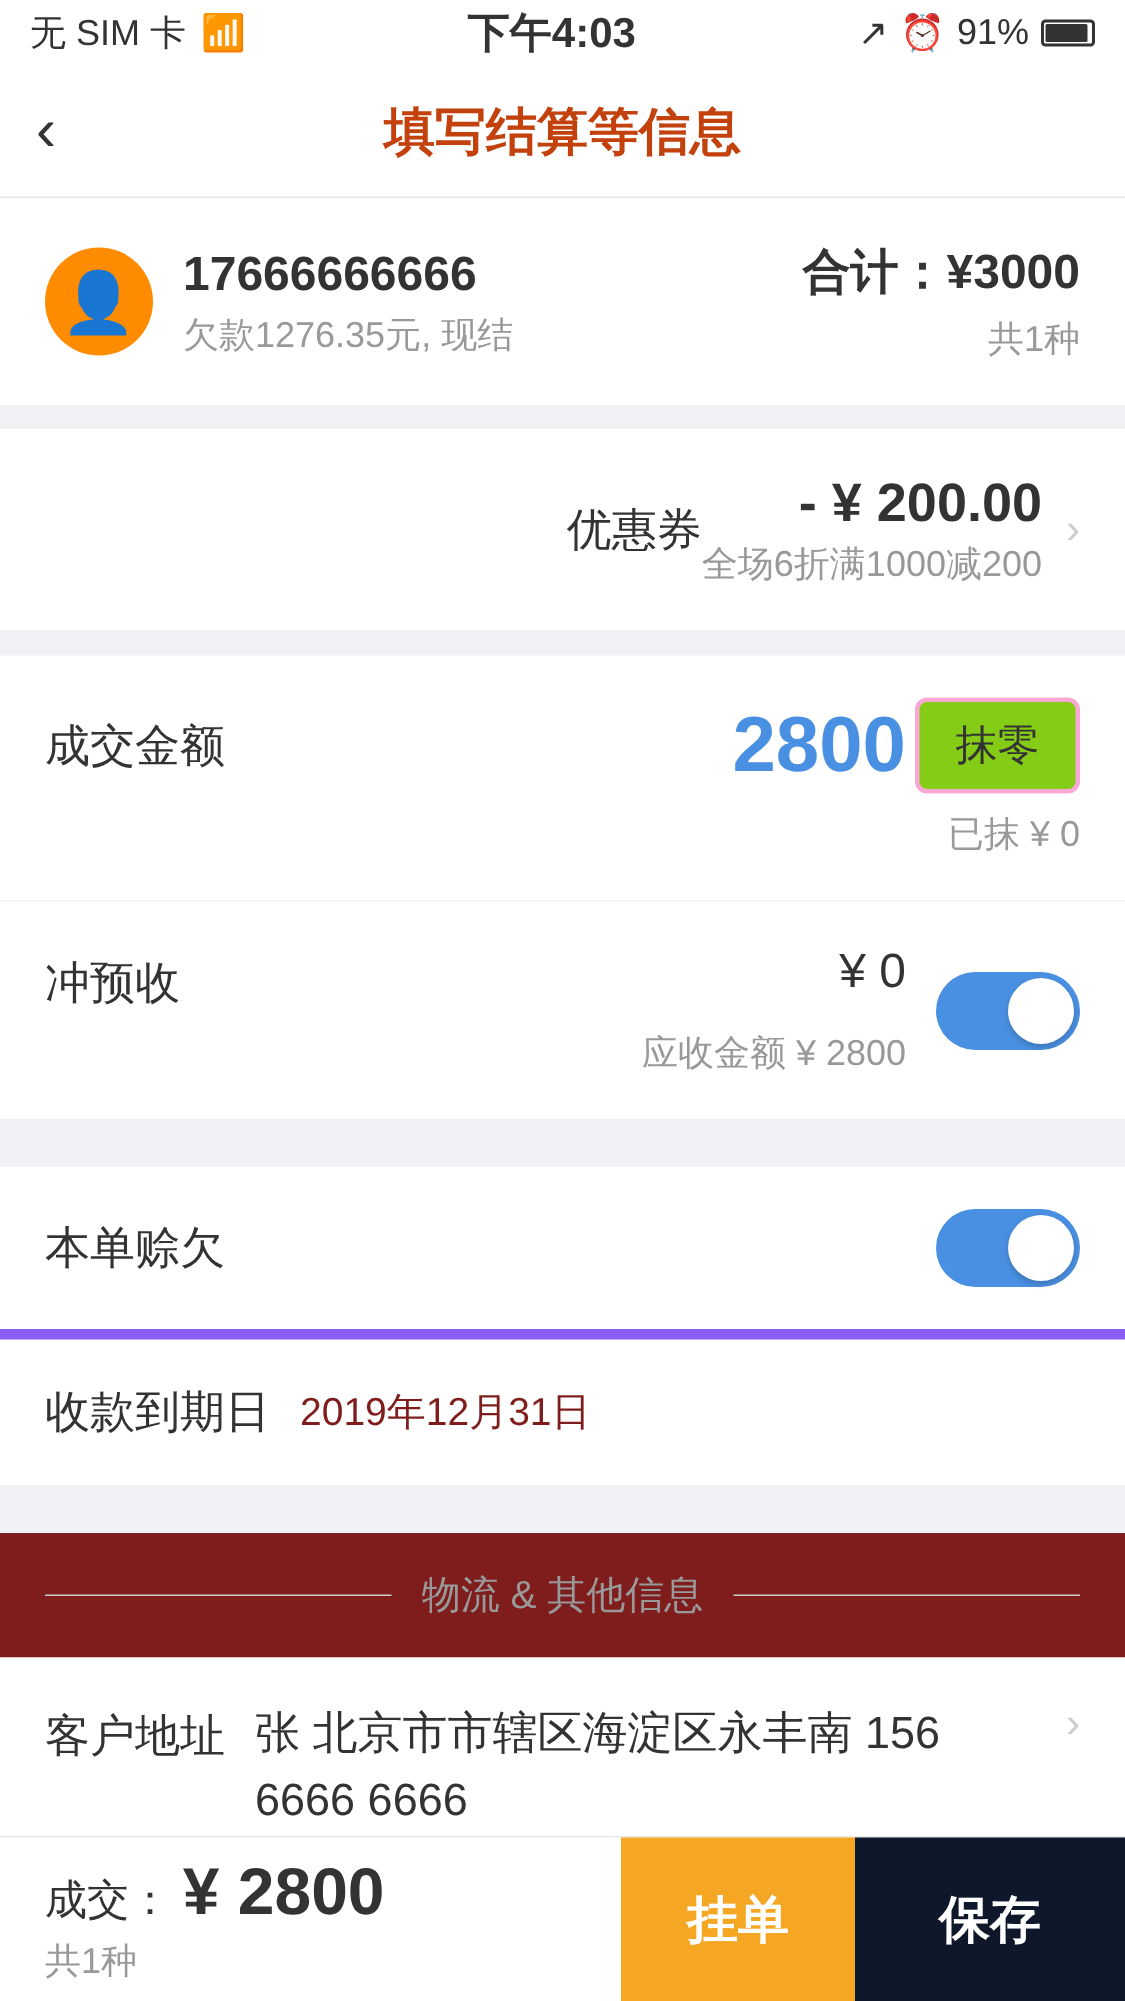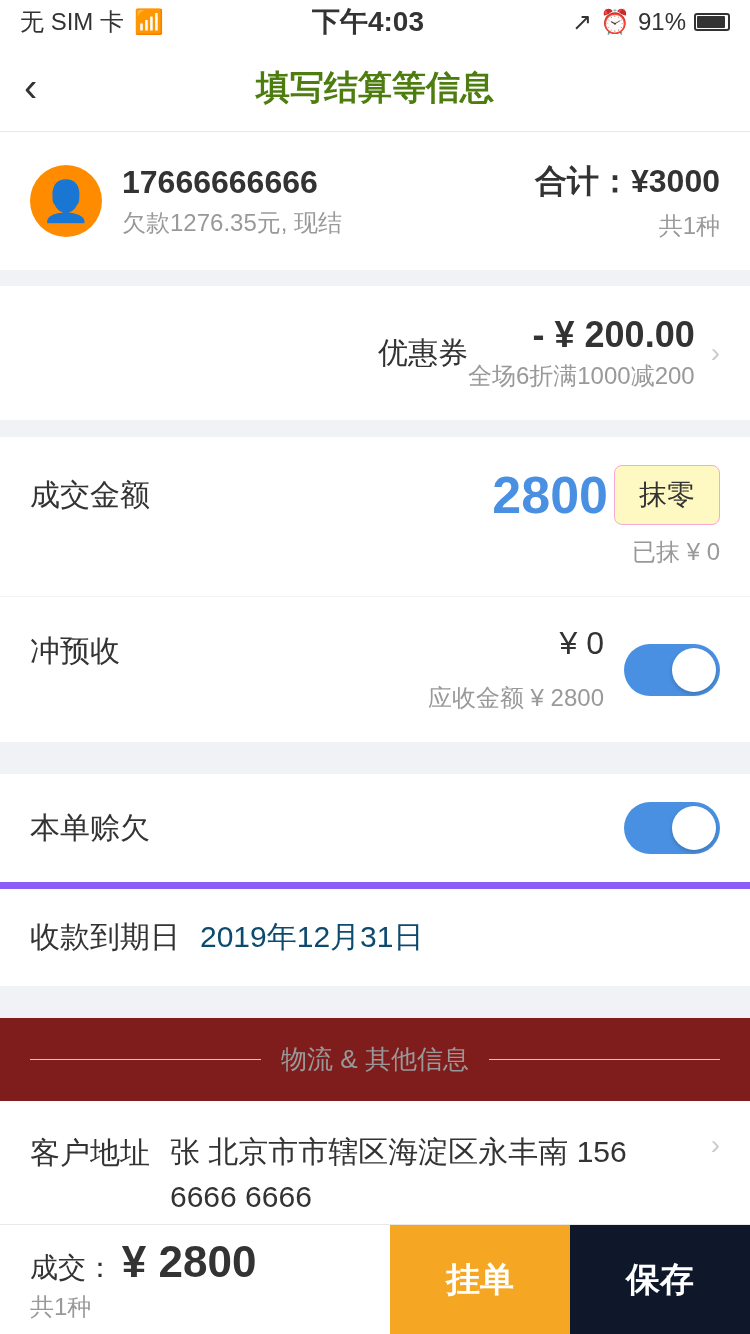--- a/index.html
+++ b/index.html
@@ -42,21 +42,21 @@
     .nav-back {
       position: absolute;
       left: 24px;
       font-size: 40px;
       color: #333;
       cursor: pointer;
     }
     .nav-title {
       font-size: 34px;
       font-weight: 600;
-      color: #4d7c0f;
+      color: #c2410c;
     }
 
     
     .content {
       padding-bottom: 120px;
     }
 
     
     .customer-card {
       background: #fff;
@@ -112,26 +112,26 @@
     .deal-row {
       display: flex;
       align-items: center;
       justify-content: space-between;
       margin-bottom: 10px;
     }
     .deal-label { font-size: 30px; color: #333; }
     .deal-value-area { display: flex; align-items: center; gap: 6px; }
     .deal-number { font-size: 52px; font-weight: 700; color: #4a90e2; }
     .round-zero-btn {
-      border: 1px solid #f9a8d4;
+      border: 3px solid #f9a8d4;
       border-radius: 8px;
       padding: 10px 24px;
       font-size: 28px;
       color: #333;
-      background: #fef9c3;
+      background: #84cc16;
       cursor: pointer;
     }
     .deal-sub { font-size: 24px; color: #999; text-align: right; }
 
     
     .prepay-section {
       background: #fff;
       padding: 28px 30px;
       border-top: 1px solid #f0f2f5;
     }
@@ -180,21 +180,21 @@
 
     
     .duedate-section {
       background: #fff;
       padding: 28px 30px;
       margin-top: 0;
       border-top: 7px solid #8b5cf6;
     }
     .duedate-row { display: flex; align-items: center; gap: 20px; }
     .duedate-label { font-size: 30px; color: #333; }
-    .duedate-value { font-size: 30px; color: #0c4a6e; }
+    .duedate-value { font-size: 26px; color: #7f1d1d; }
 
     
     .logistics-divider {
       background: #7f1d1d;
       padding: 24px 30px;
       display: flex;
       align-items: center;
       justify-content: center;
       gap: 20px;
       margin-top: 16px;
@@ -231,21 +231,21 @@
       border-top: 1px solid #e8e8e8;
     }
     .bottom-summary {
       flex: 1;
       padding: 0 30px;
     }
     .bottom-deal { font-size: 28px; color: #333; }
     .bottom-deal-amount { font-size: 44px; font-weight: 700; color: #333; }
     .bottom-count { font-size: 24px; color: #999; margin-top: 4px; }
     .btn-hang {
-      width: 180px;
+      width: 156px;
       height: 110px;
       background: #f5a623;
       display: flex;
       align-items: center;
       justify-content: center;
       font-size: 34px;
       color: #fff;
       font-weight: 600;
       cursor: pointer;
     }

